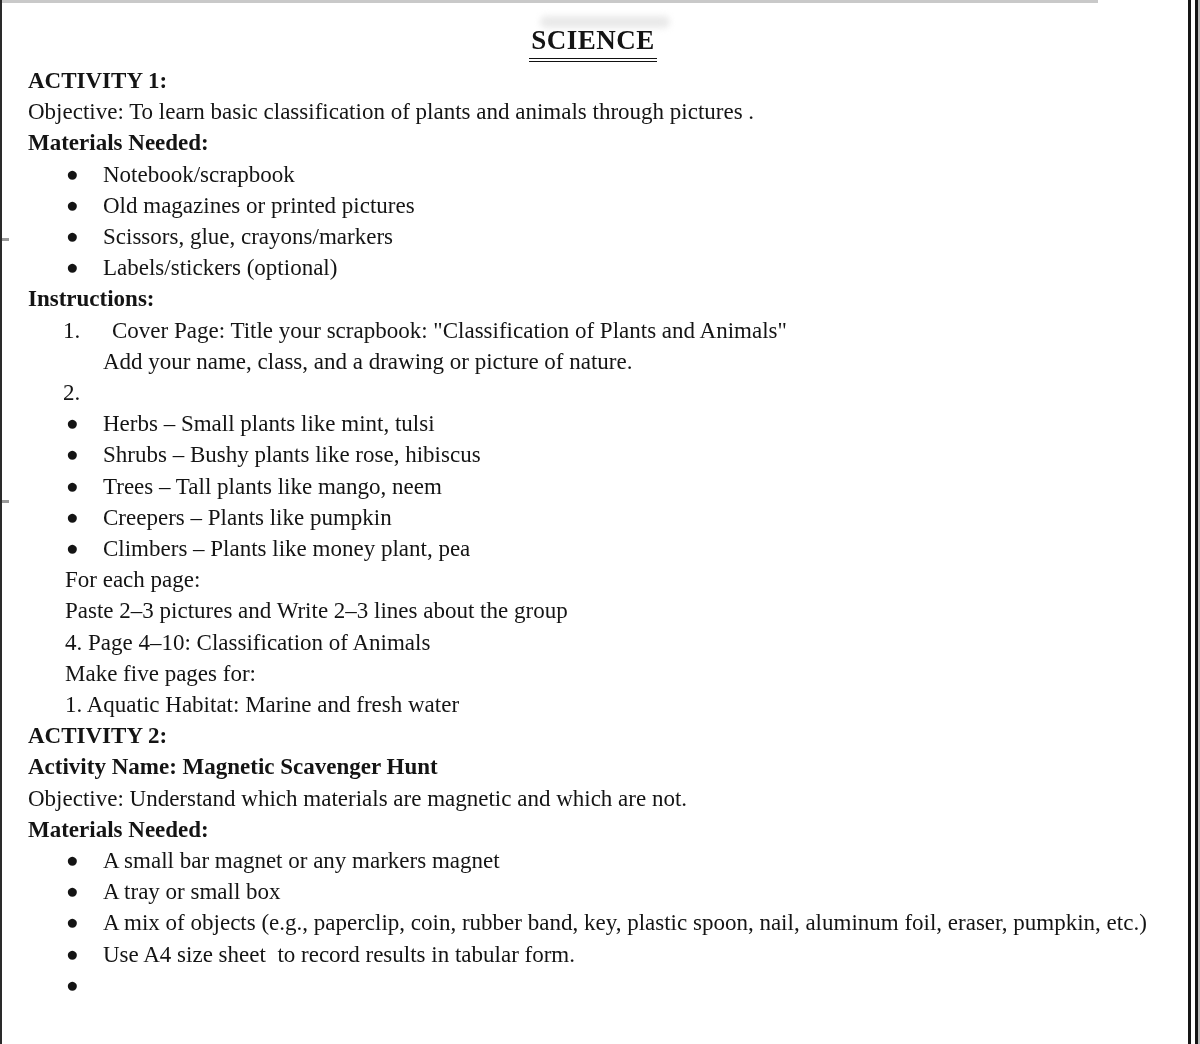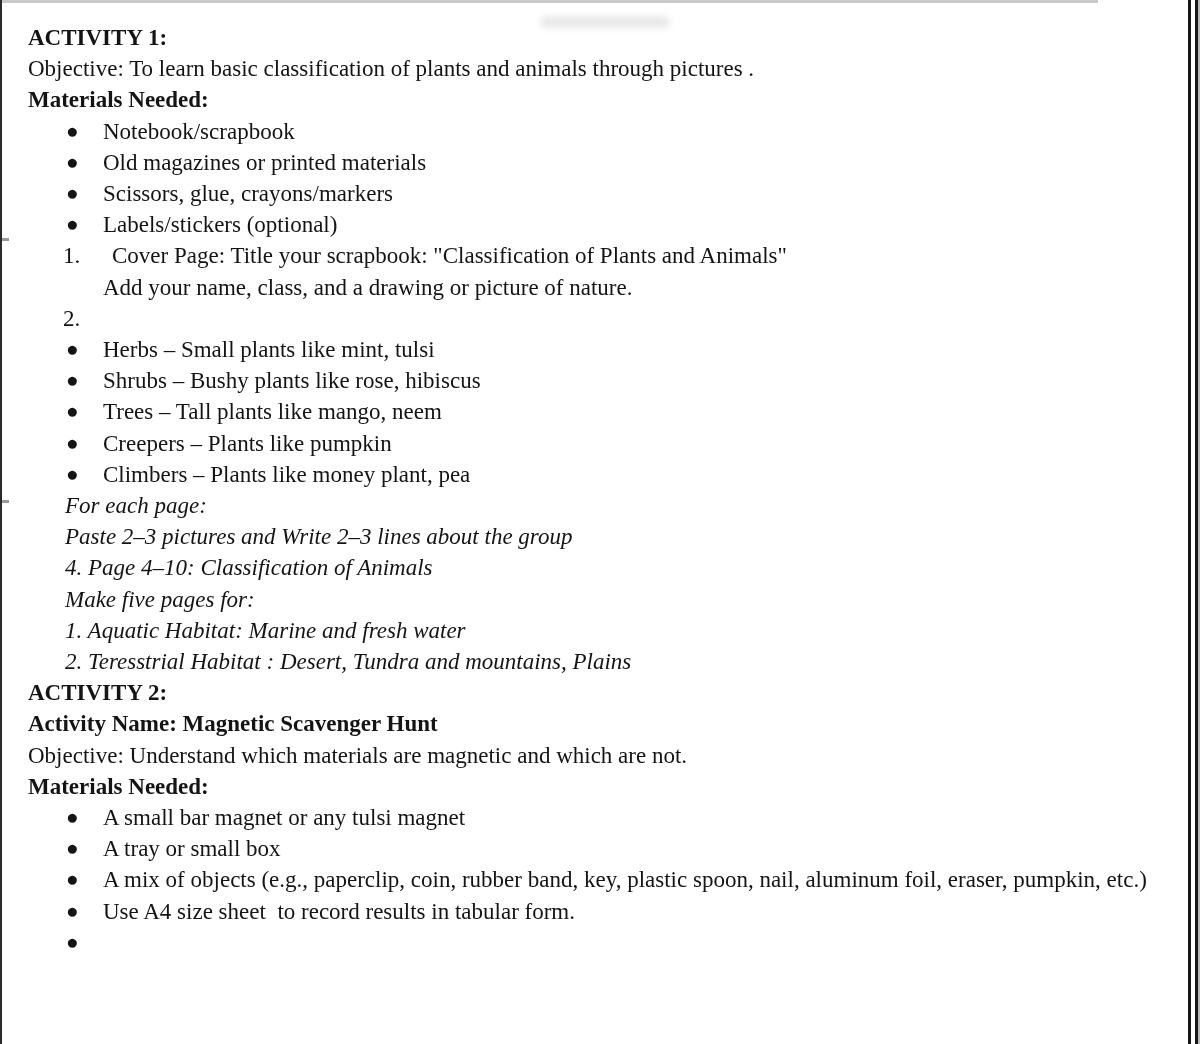--- a/index.html
+++ b/index.html
@@ -76,21 +76,21 @@
     border-bottom: 4px double #111;
     padding: 0 2px 0px 2px;
   }
   .block {
     line-height: 31.2px;
     min-height: 31.2px;
     white-space: pre-wrap;
   }
   .block.heading { font-weight: bold; }
   .block.label_text .lbl { font-weight: normal; }
-  .block.plain { padding-left: 37px; font-style: italic; }
+  .block.plain { padding-left: 37px; }
   .block.continuation { padding-left: 75px; }
   .block.bullet {
     position: relative;
     padding-left: 75px;
   }
   .block.bullet .marker {
     position: absolute;
     left: 38px;
     top: 0;
     font-size: 21px;
@@ -109,47 +109,50 @@
 </head>
 <body>
 
 <div class="page">
   <div class="top-edge"></div>
   <div class="ghost-smudge"></div>
   <div class="scan-tick-1"></div>
   <div class="scan-tick-2"></div>
 
   <div class="content">
+    <div class="doc-title-row">
+      <span class="doc-title">SCIENCE</span>
+    </div>
     <div id="blocks">
         <div class="block heading">ACTIVITY 1:</div>
         <div class="block label_text"><span class="lbl">Objective:</span><span> To learn basic classification of plants and animals through pictures .</span></div>
         <div class="block heading">Materials Needed:</div>
         <div class="block bullet"><span class="marker">●</span><span>Notebook/scrapbook</span></div>
-        <div class="block bullet"><span class="marker">●</span><span>Old magazines or printed materials</span></div>
+        <div class="block bullet"><span class="marker">●</span><span>Old magazines or printed pictures</span></div>
         <div class="block bullet"><span class="marker">●</span><span>Scissors, glue, crayons/markers</span></div>
         <div class="block bullet"><span class="marker">●</span><span>Labels/stickers (optional)</span></div>
+        <div class="block heading">Instructions:</div>
         <div class="block numbered wide"><span class="marker">1.</span><span>Cover Page: Title your scrapbook: "Classification of Plants and Animals"</span></div>
         <div class="block continuation">Add your name, class, and a drawing or picture of nature.</div>
         <div class="block numbered"><span class="marker">2.</span></div>
         <div class="block bullet"><span class="marker">●</span><span>Herbs – Small plants like mint, tulsi</span></div>
         <div class="block bullet"><span class="marker">●</span><span>Shrubs – Bushy plants like rose, hibiscus</span></div>
         <div class="block bullet"><span class="marker">●</span><span>Trees – Tall plants like mango, neem</span></div>
         <div class="block bullet"><span class="marker">●</span><span>Creepers – Plants like pumpkin</span></div>
         <div class="block bullet"><span class="marker">●</span><span>Climbers – Plants like money plant, pea</span></div>
         <div class="block plain">For each page:</div>
         <div class="block plain">Paste 2–3 pictures and Write 2–3 lines about the group</div>
         <div class="block plain">4. Page 4–10: Classification of Animals</div>
         <div class="block plain">Make five pages for:</div>
         <div class="block plain">1. Aquatic Habitat: Marine and fresh water</div>
-        <div class="block plain">2. Teresstrial Habitat : Desert, Tundra and mountains, Plains</div>
         <div class="block heading">ACTIVITY 2:</div>
         <div class="block heading">Activity Name: Magnetic Scavenger Hunt</div>
         <div class="block label_text"><span class="lbl">Objective:</span><span> Understand which materials are magnetic and which are not.</span></div>
         <div class="block heading">Materials Needed:</div>
-        <div class="block bullet"><span class="marker">●</span><span>A small bar magnet or any tulsi magnet</span></div>
+        <div class="block bullet"><span class="marker">●</span><span>A small bar magnet or any markers magnet</span></div>
         <div class="block bullet"><span class="marker">●</span><span>A tray or small box</span></div>
         <div class="block bullet"><span class="marker">●</span><span>A mix of objects (e.g., paperclip, coin, rubber band, key, plastic spoon, nail, aluminum foil, eraser, pumpkin, etc.)</span></div>
         <div class="block bullet"><span class="marker">●</span><span>Use A4 size sheet  to record results in tabular form.</span></div>
         <div class="block bullet"><span class="marker">●</span><span></span></div>
       </div>
   </div>
 
   <div class="left-edge"></div>
   <div class="right-edge-gray"></div>
   <div class="right-edge-outer"></div>

